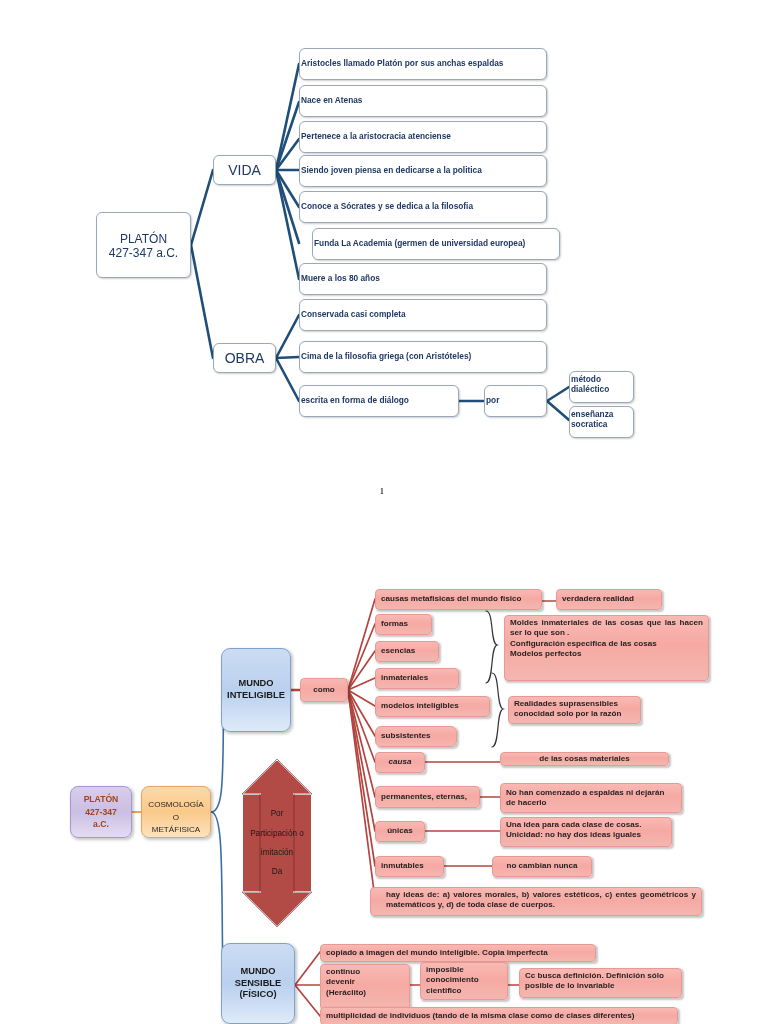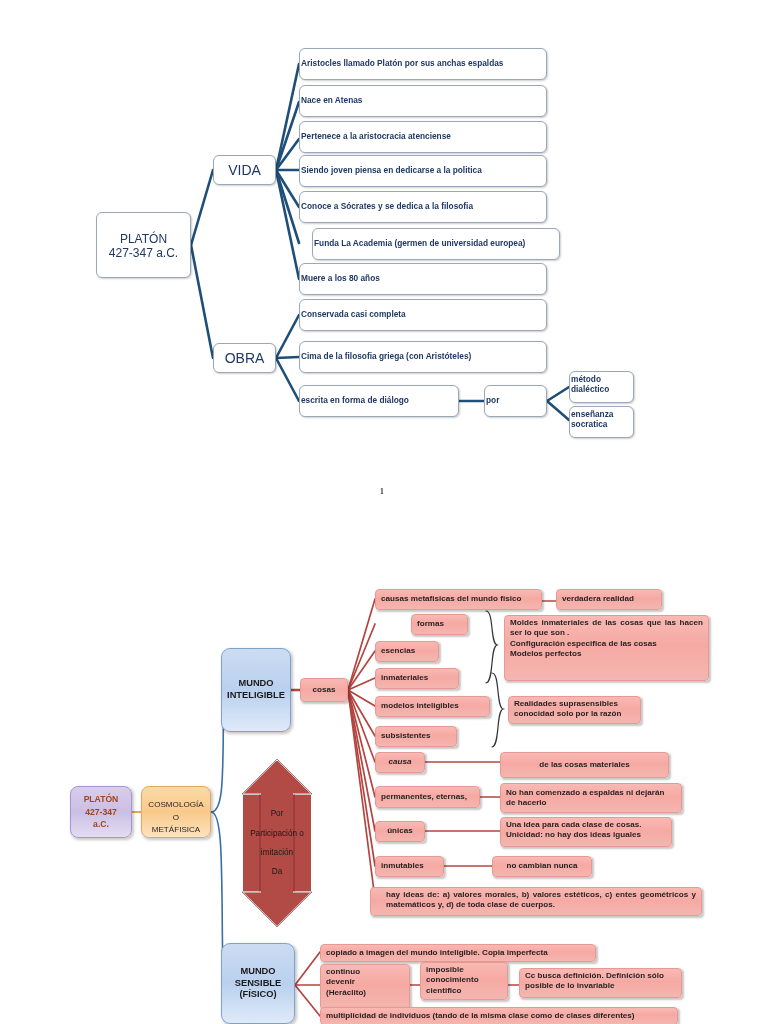--- a/index.html
+++ b/index.html
@@ -220,61 +220,61 @@
   </div>
 
   <div class="wbox" style="left:221px;top:943px;width:74px;height:81px;">
     <div>
       <span>MUNDO</span>
       <span>SENSIBLE</span>
       <span>(FÍSICO)</span>
     </div>
   </div>
 
-  <div class="pbox ctr" style="left:300px;top:678px;width:48px;height:24px;">cosas</div>
+  <div class="pbox ctr" style="left:300px;top:678px;width:48px;height:24px;">como</div>
 
   <div class="arrowbox" style="left:236px;top:757px;width:82px;height:172px;">
     <svg width="82" height="172" viewBox="0 0 82 172">
       <path d="M41,2 L76,37 L58,37 L58,135 L76,135 L41,170 L6,135 L24,135 L24,37 L6,37 Z" fill="#b24a45" stroke="#ffffff" stroke-width="1.5"></path>
       <rect x="7" y="38" width="68" height="96" fill="#b24a45"></rect>
       <path d="M41,2 L76,37 L58,37 L58,135 L76,135 L41,170 L6,135 L24,135 L24,37 L6,37 Z" fill="none" stroke="#5e2220" stroke-width="1" opacity="0.55"></path>
     </svg>
     <div class="lbl">
       <span>Por</span>
       <span>Participación o</span>
       <span>imitación</span>
       <span>Da</span>
     </div>
   </div>
 
   <div class="pbox" style="left:375px;top:589px;width:167px;height:21px;">causas metafisicas del mundo fisico</div>
-  <div class="pbox" style="left:375px;top:614px;width:57px;height:21px;margin-left:36px;">formas</div>
+  <div class="pbox" style="left:375px;top:614px;width:57px;height:21px;">formas</div>
   <div class="pbox" style="left:375px;top:641px;width:64px;height:21px;">esencias</div>
   <div class="pbox" style="left:375px;top:668px;width:84px;height:21px;">inmateriales</div>
   <div class="pbox" style="left:375px;top:696px;width:115px;height:21px;">modelos inteligibles</div>
-  <div class="pbox" style="left:375px;top:726px;width:82px;height:21px;">subsistentes</div>
+  <div class="pbox" style="left:375px;top:726px;width:82px;height:21px;border-radius:6px;">subsistentes</div>
   <div class="pbox ital ctr" style="left:375px;top:752px;width:50px;height:21px;">causa</div>
   <div class="pbox" style="left:375px;top:786px;width:105px;height:22px;">permanentes, eternas,</div>
   <div class="pbox ctr" style="left:375px;top:821px;width:50px;height:21px;">únicas</div>
   <div class="pbox" style="left:375px;top:856px;width:69px;height:21px;">inmutables</div>
 
   <div class="pbox" style="left:556px;top:589px;width:106px;height:21px;">verdadera realidad</div>
 
   <div class="pbox stack" style="left:504px;top:615px;width:205px;height:66px;">
     <span style="text-align:justify;">Moldes inmateriales de las cosas que las hacen ser lo que son .</span>
     <span>Configuración especifica de las cosas</span>
     <span>Modelos perfectos</span>
   </div>
 
   <div class="pbox stack" style="left:508px;top:696px;width:133px;height:28px;">
     <span>Realidades suprasensibles</span>
     <span>conocidad solo por la razón</span>
   </div>
 
-  <div class="pbox ctr" style="left:500px;top:752px;width:169px;height:26px;">de las cosas materiales</div>
+  <div class="pbox ctr" style="left:500px;top:752px;width:169px;height:14px;">de las cosas materiales</div>
 
   <div class="pbox" style="left:500px;top:783px;width:182px;height:30px;">No han comenzado a espaldas ni dejarán de hacerlo</div>
 
   <div class="pbox stack" style="left:500px;top:817px;width:172px;height:30px;">
     <span>Una idea para cada clase de cosas.</span>
     <span>Unicidad: no hay dos ideas iguales</span>
   </div>
 
   <div class="pbox ctr" style="left:492px;top:856px;width:100px;height:21px;">no cambian nunca</div>
 

